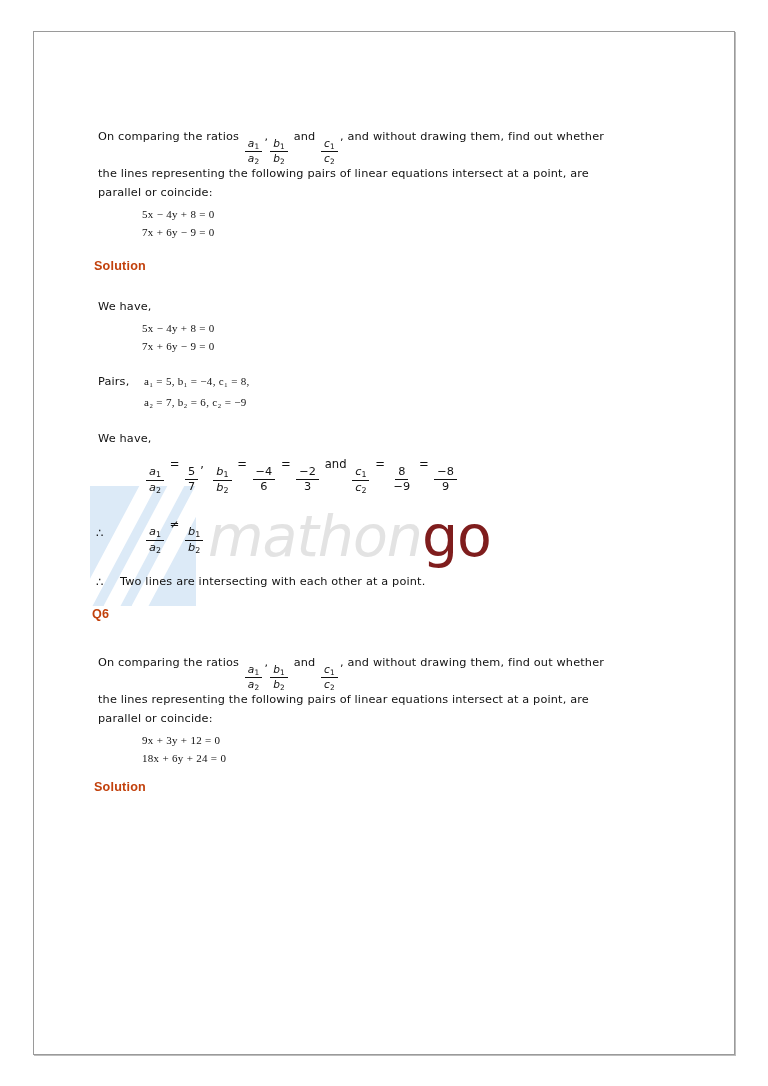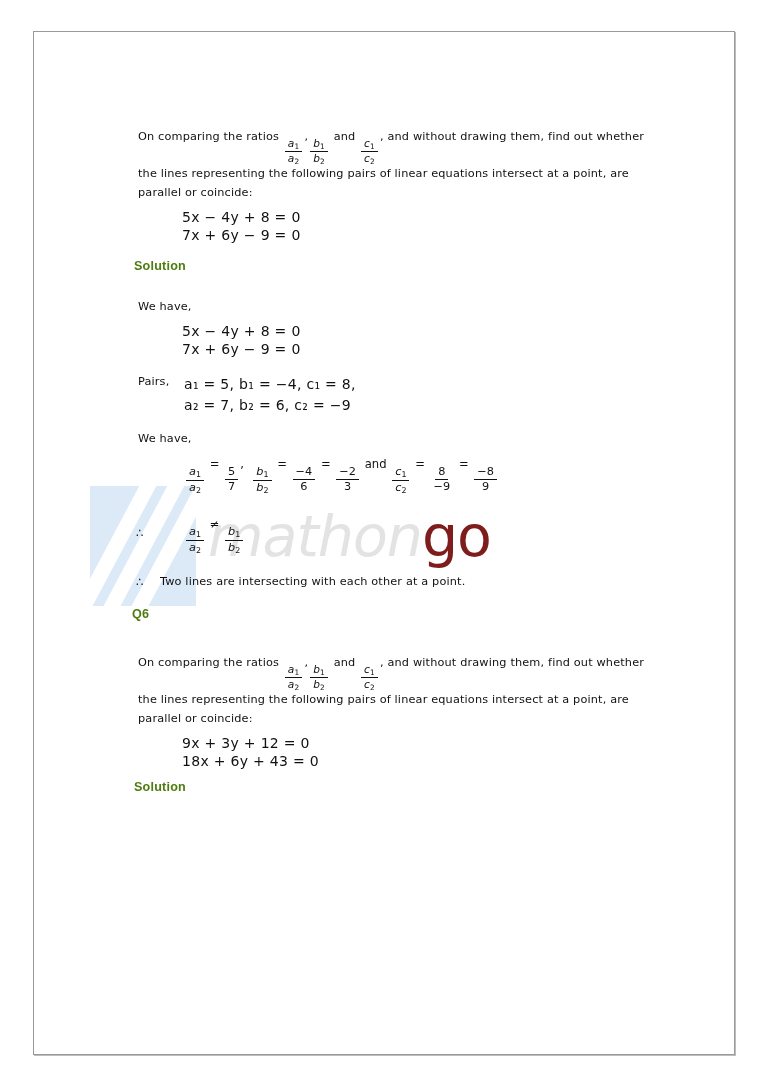--- a/index.html
+++ b/index.html
@@ -109,36 +109,36 @@
     line-height: 1.42;
   }
 
   
   .blk {
     position: absolute;
     font-family: "DejaVu Sans", sans-serif;
     font-size: 11.3px;
     color: #111111;
     line-height: 1.62;
-    margin-left: 40px;
   }
   .para {
     letter-spacing: 0.15px;
   }
   .heading-red {
-    color: #4d7c0f;
+    color: #c2410c;
     font-family: "Liberation Sans", sans-serif;
     font-weight: bold;
     font-size: 12.6px;
     letter-spacing: 0.2px;
   }
   .eqline {
-    font-size: 14px;
+    font-size: 11px;
     letter-spacing: 0.3px;
     white-space: nowrap;
+    font-family: Liberation Serif, serif;
   }
   .ital { font-style: italic; }
 
   
   .frac {
     display: inline-flex;
     flex-direction: column;
     align-items: center;
     vertical-align: -0.62em;
     margin: 0 2px;
@@ -303,19 +303,19 @@
       <span class="frac">
         <span class="num ital">c<sub>1</sub></span>
         <span class="den ital">c<sub>2</sub></span>
       </span><span>, and without drawing them, find out whether</span>
     </div>
 
     <div class="blk para" style="left:64px; top:659px; width:580px;">the lines representing the following pairs of linear equations intersect at a point, are</div>
     <div class="blk para" style="left:64px; top:678px; width:580px;">parallel or coincide:</div>
 
     <div class="blk eqline" style="left:108px; top:700px;">9x + 3y + 12 = 0</div>
-    <div class="blk eqline" style="left:108px; top:718px;">18x + 6y + 43 = 0</div>
+    <div class="blk eqline" style="left:108px; top:718px;">18x + 6y + 24 = 0</div>
 
     <div class="blk heading-red" style="left:60px; top:745px;">Solution</div>
 
 
   </div>
 </div>
 
 </body></html>

